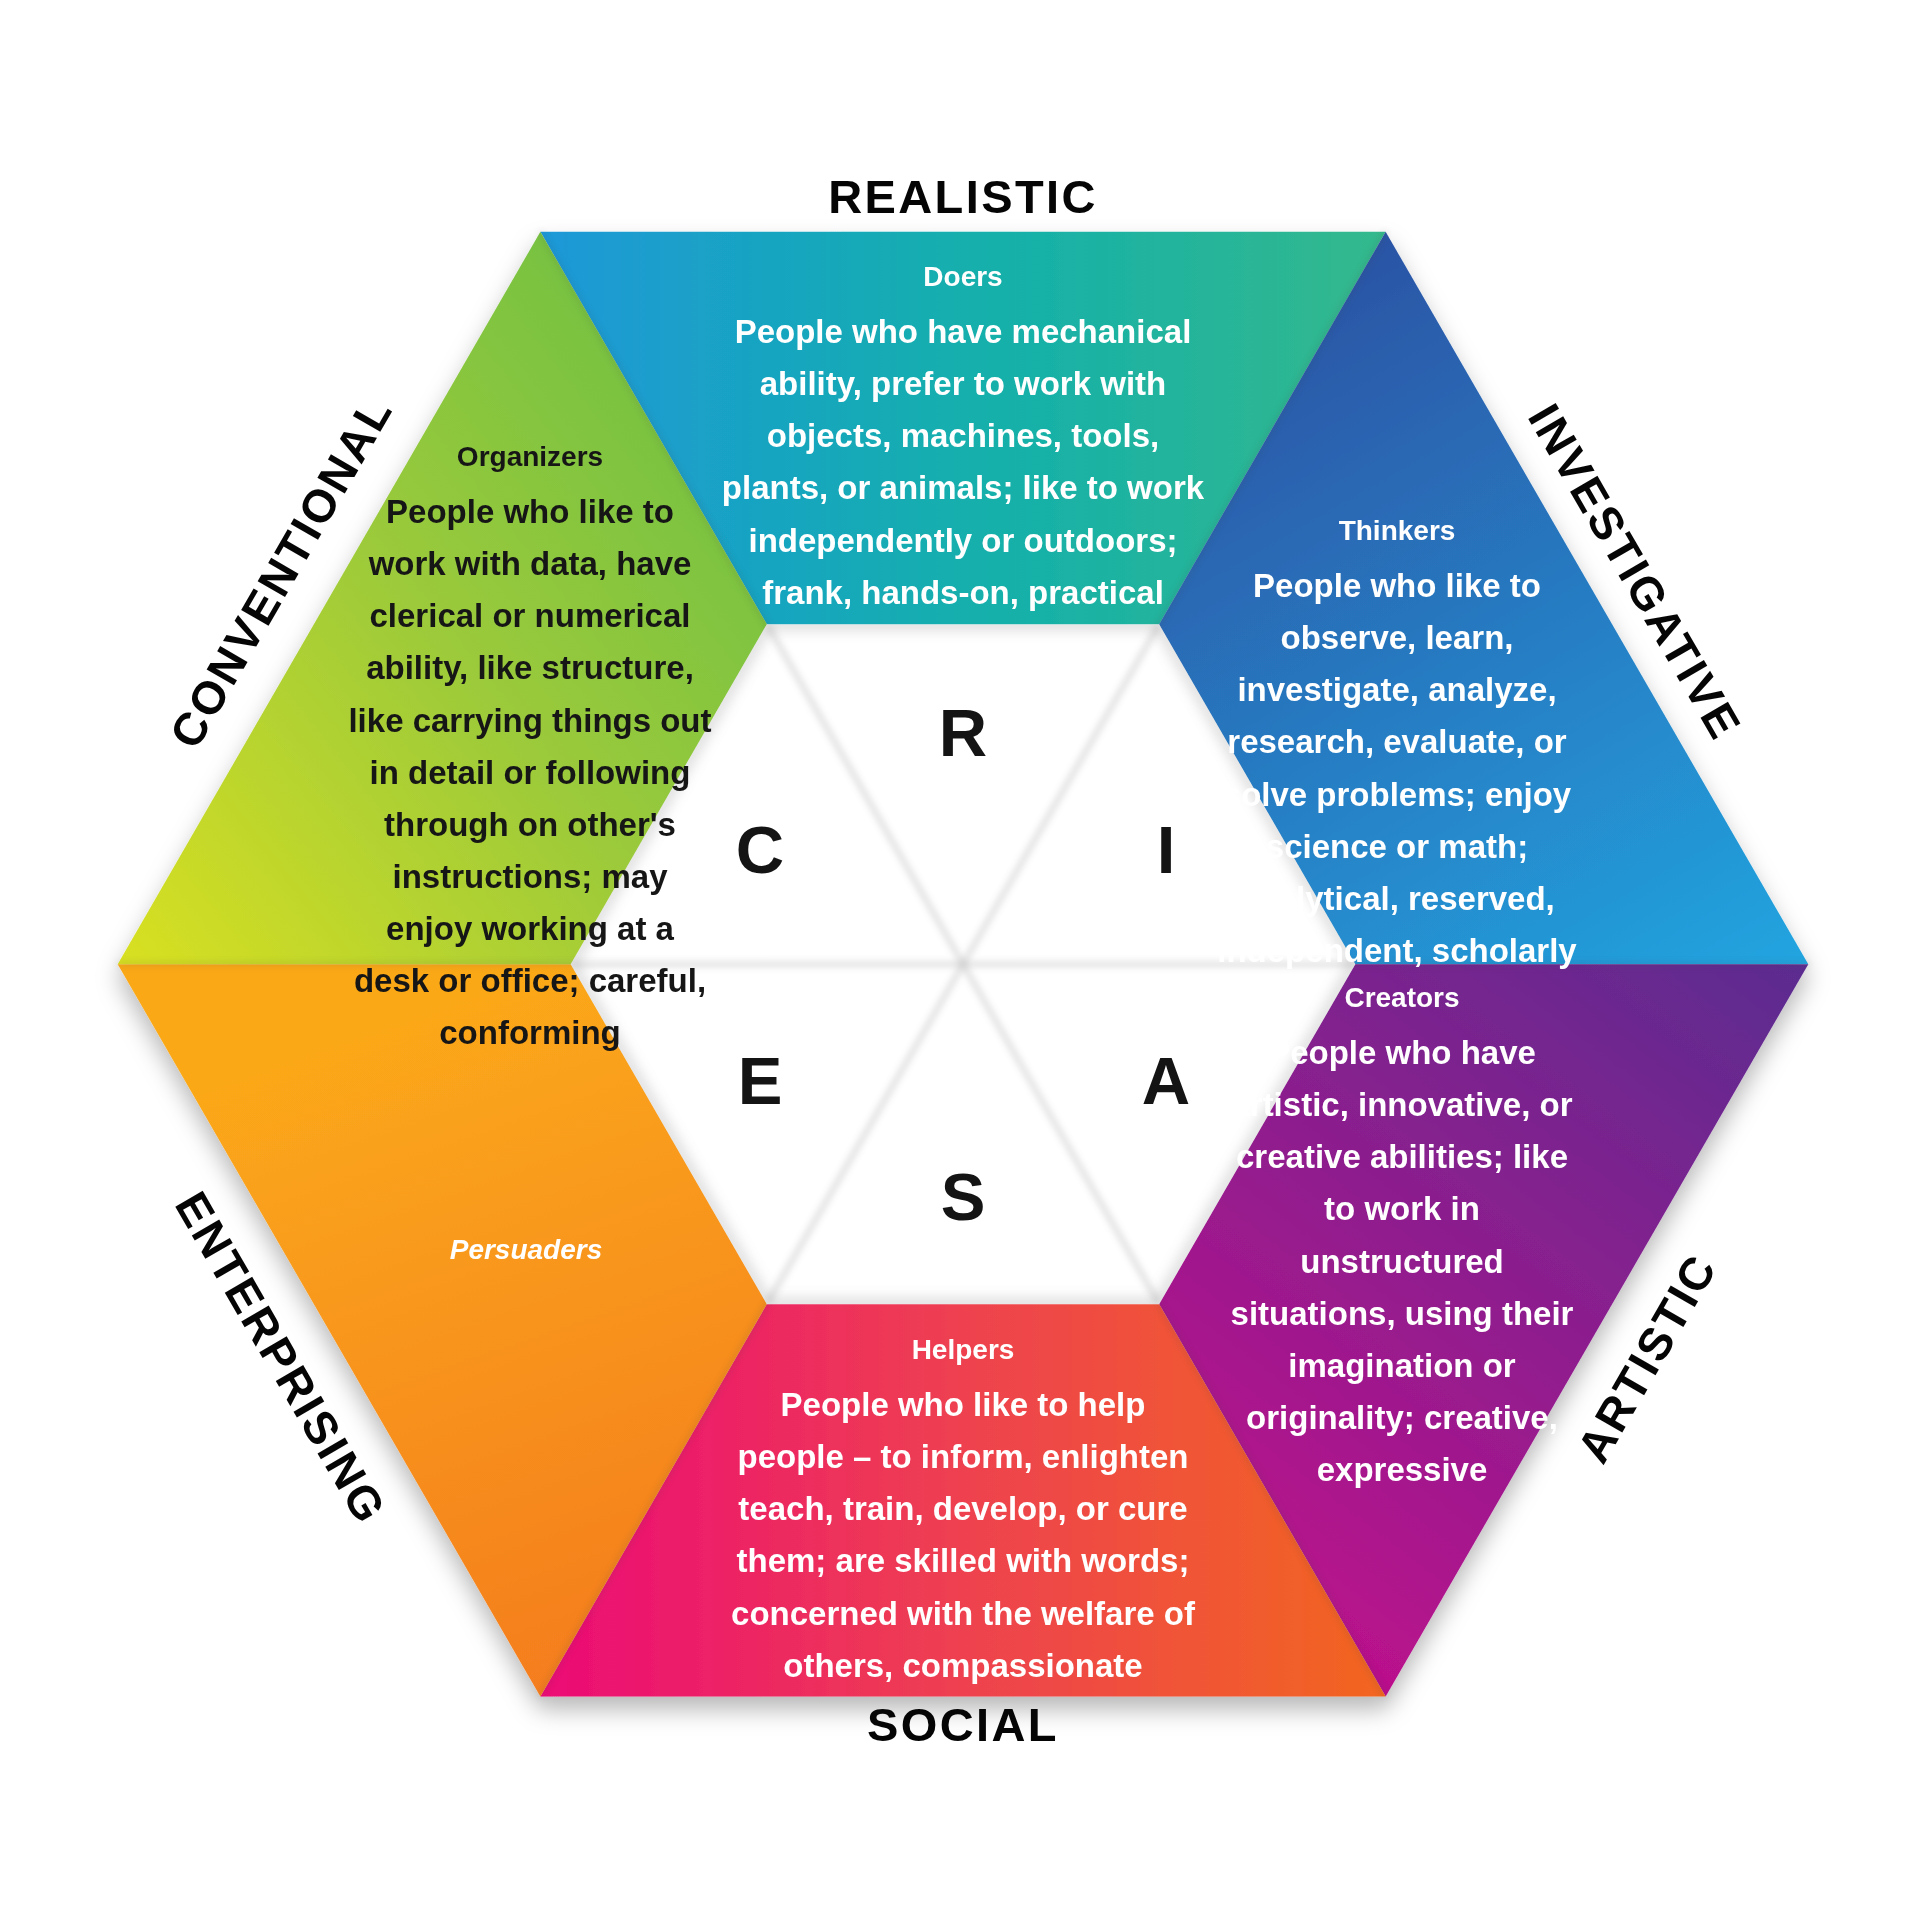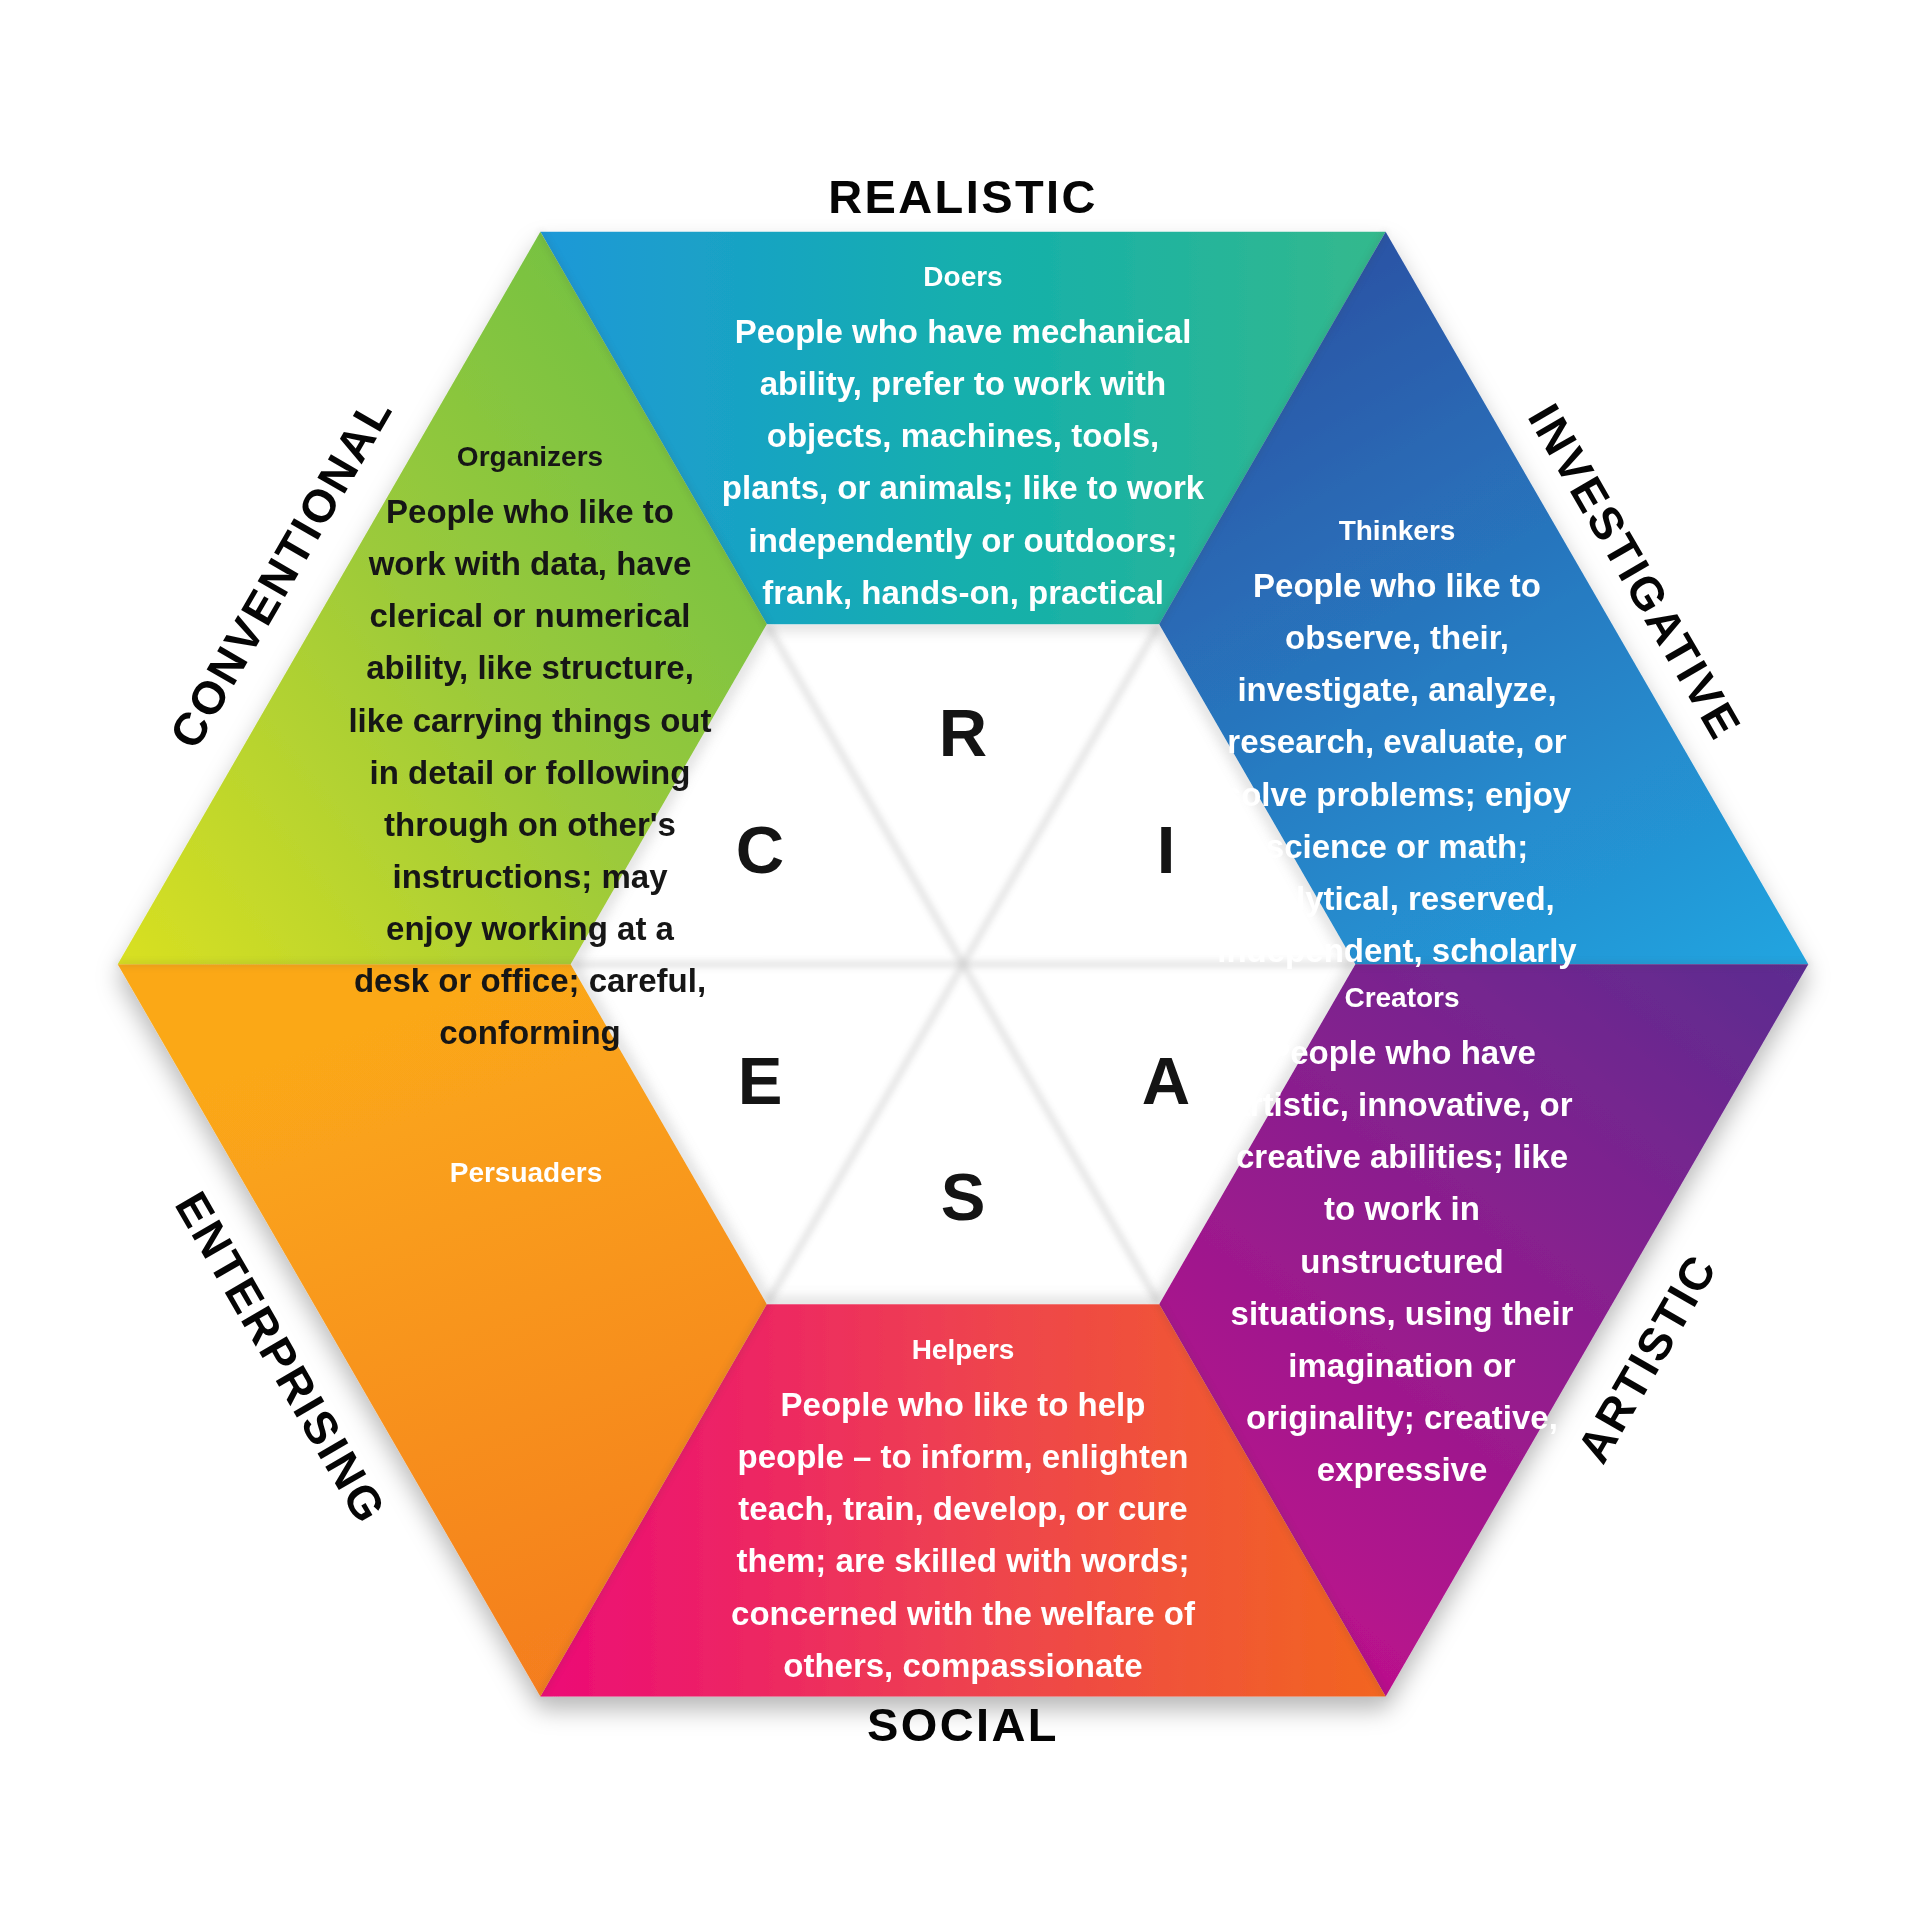--- a/index.html
+++ b/index.html
@@ -44,21 +44,21 @@
   }
   .block .sdesc{
     font-size:33px;
     font-weight:700;
     line-height:1.58;
     margin:0;
   }
   .block-realistic    {left:963px;top:440px; width:487px;}
   .block-investigative{left:1397px;top:746px;width:369px;}
   .block-conventional {left:530px; top:750px;width:369px;color:#161616;}
-  .block-enterprising {left:526px; top:1179px;width:345px;}
+  .block-enterprising {left:526px; top:1256px;width:345px;font-style:italic;}
   .block-artistic     {left:1402px;top:1239px;width:345px;}
   .block-social       {left:963px;top:1513px;width:476px;}
 
   
   .letter{
     position:absolute;
     transform:translate(-50%,-50%);
     font-size:67px;
     font-weight:700;
     color:#141414;
@@ -153,21 +153,21 @@
   <div class="olabel h olabel-social">SOCIAL</div>
   <div class="olabel r olabel-enterprising">ENTERPRISING</div>
   <div class="olabel r olabel-conventional">CONVENTIONAL</div>
 
   <div class="block block-realistic">
     <div class="stitle">Doers</div>
     <p class="sdesc">People who have mechanical ability, prefer to work with objects, machines, tools, plants, or animals; like to work independently or outdoors; frank, hands-on, practical</p>
   </div>
   <div class="block block-investigative">
     <div class="stitle">Thinkers</div>
-    <p class="sdesc">People who like to observe, their, investigate, analyze, research, evaluate, or solve problems; enjoy science or math; analytical, reserved, independent, scholarly</p>
+    <p class="sdesc">People who like to observe, learn, investigate, analyze, research, evaluate, or solve problems; enjoy science or math; analytical, reserved, independent, scholarly</p>
   </div>
   <div class="block block-conventional">
     <div class="stitle">Organizers</div>
     <p class="sdesc">People who like to work with data, have clerical or numerical ability, like structure, like carrying things out in detail or following through on other's instructions; may enjoy working at a desk or office; careful, conforming</p>
   </div>
   <div class="block block-enterprising">
     <div class="stitle">Persuaders</div>
   </div>
   <div class="block block-artistic">
     <div class="stitle">Creators</div>

